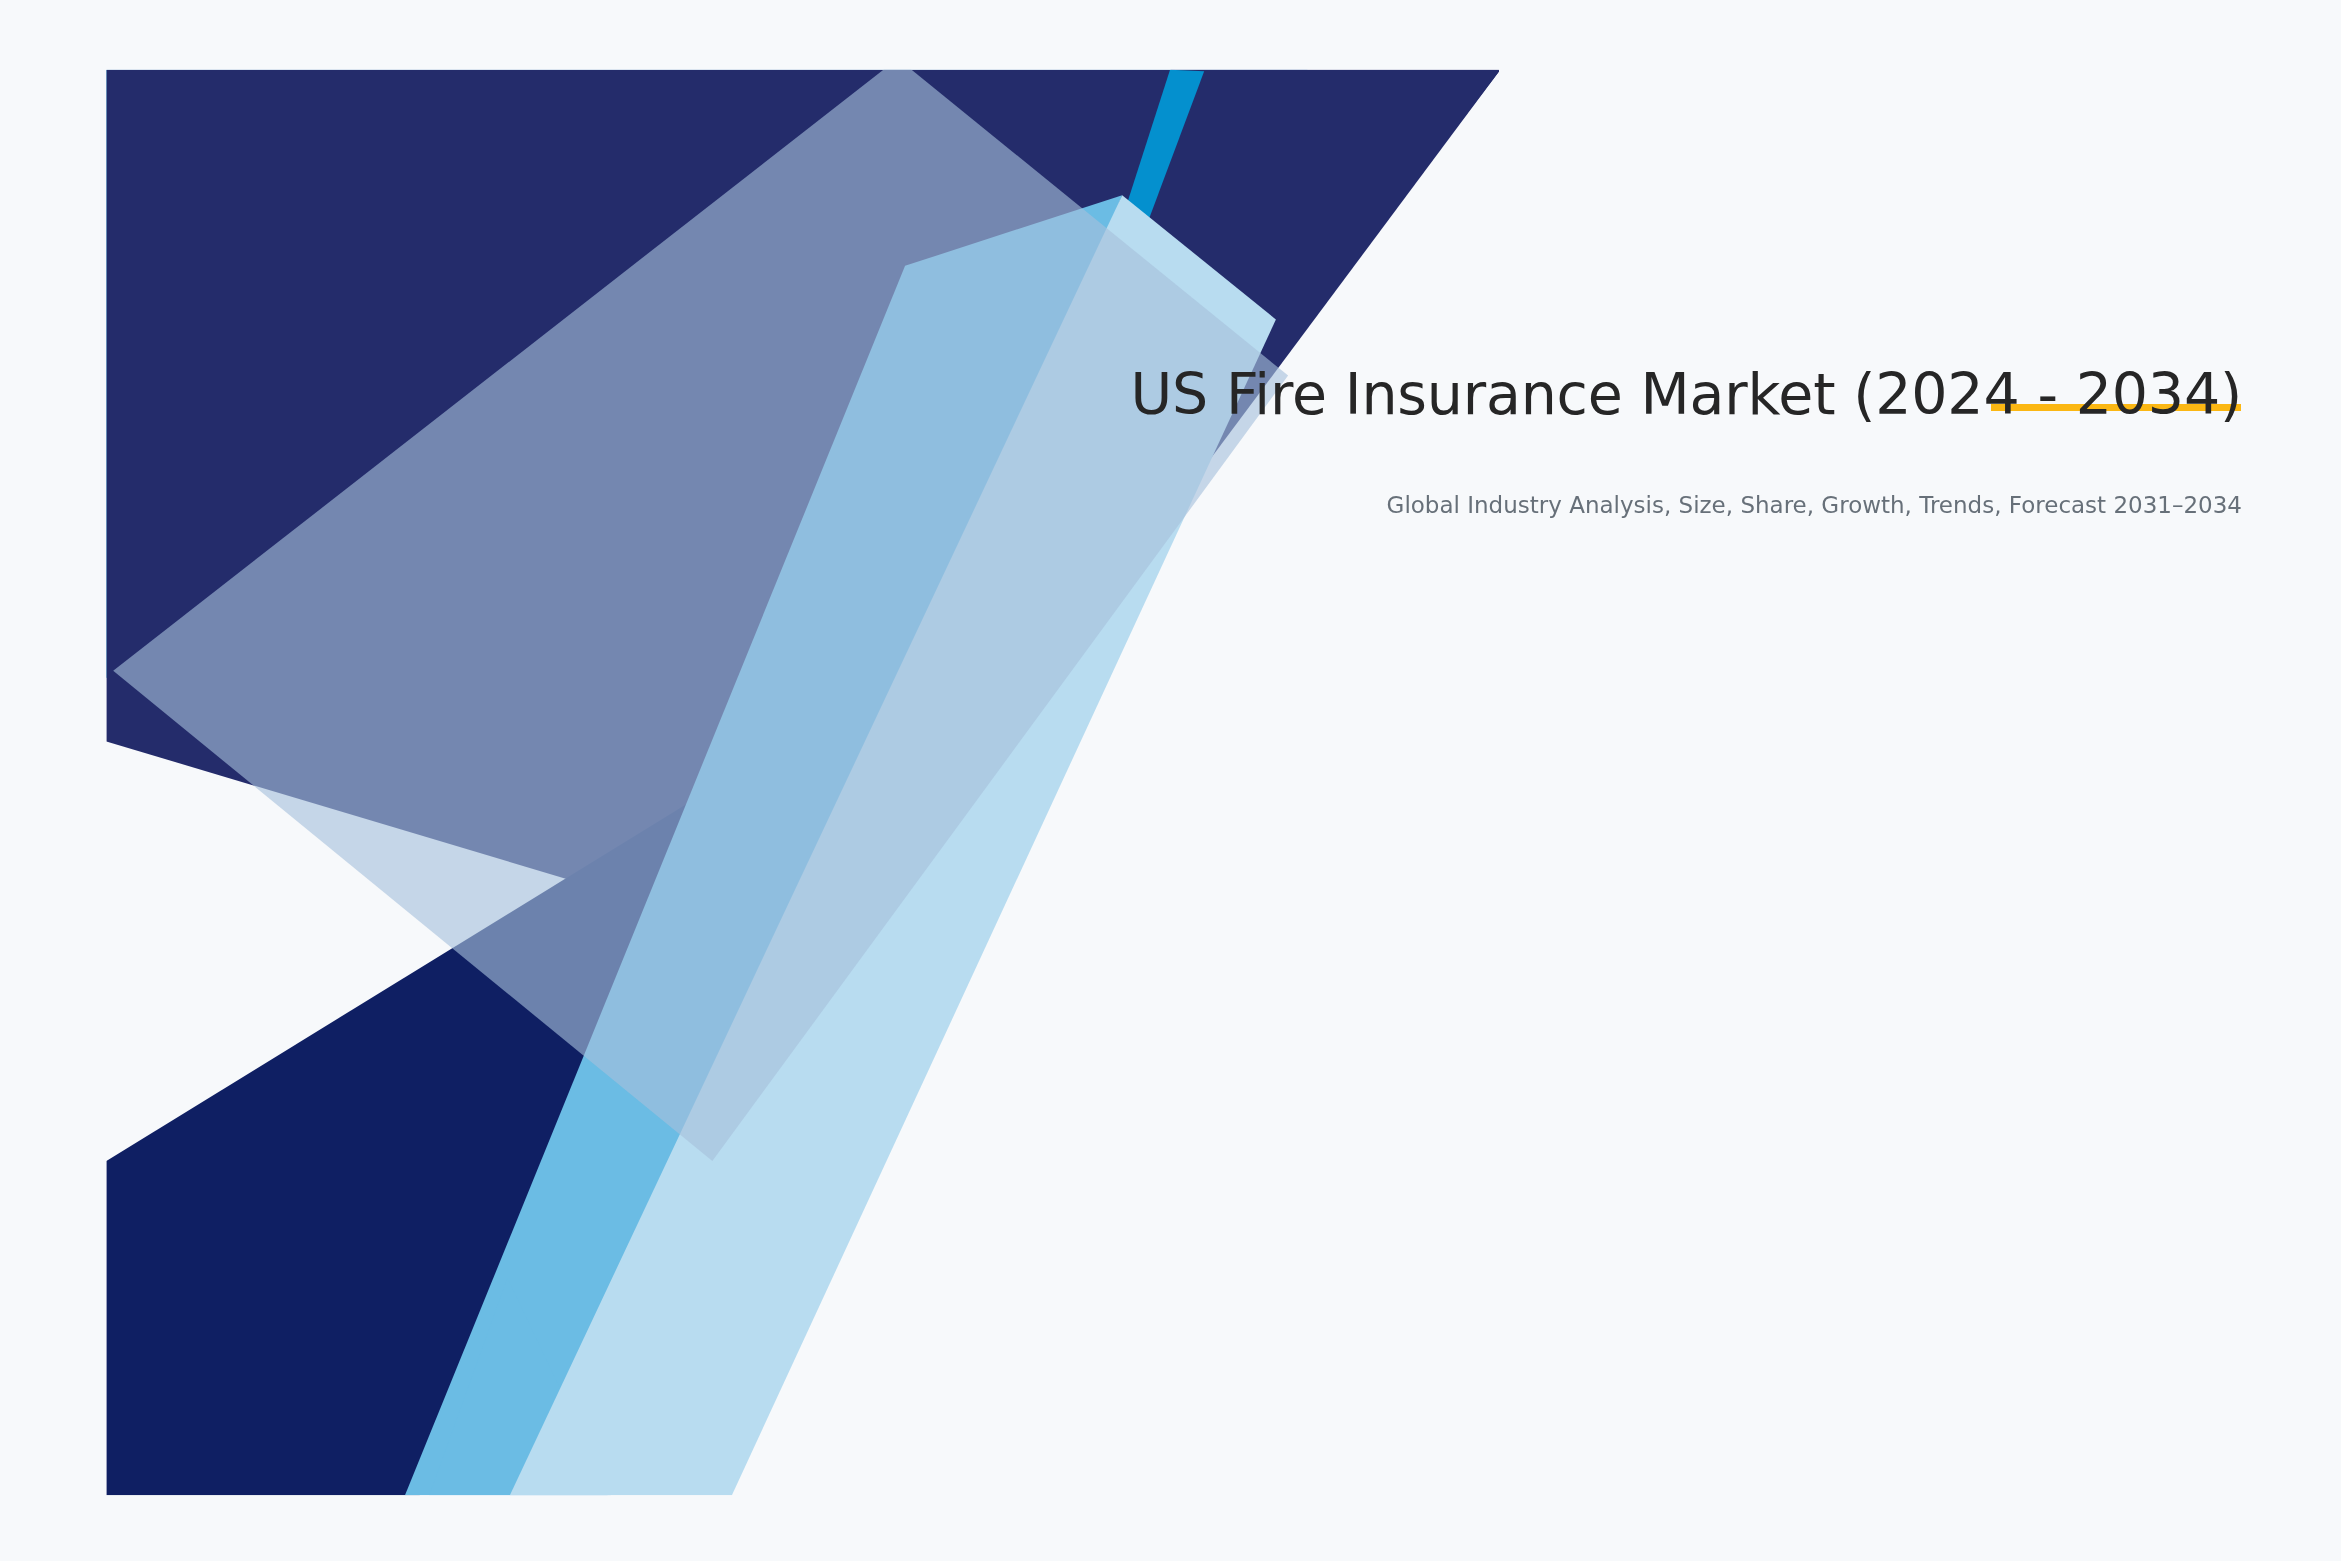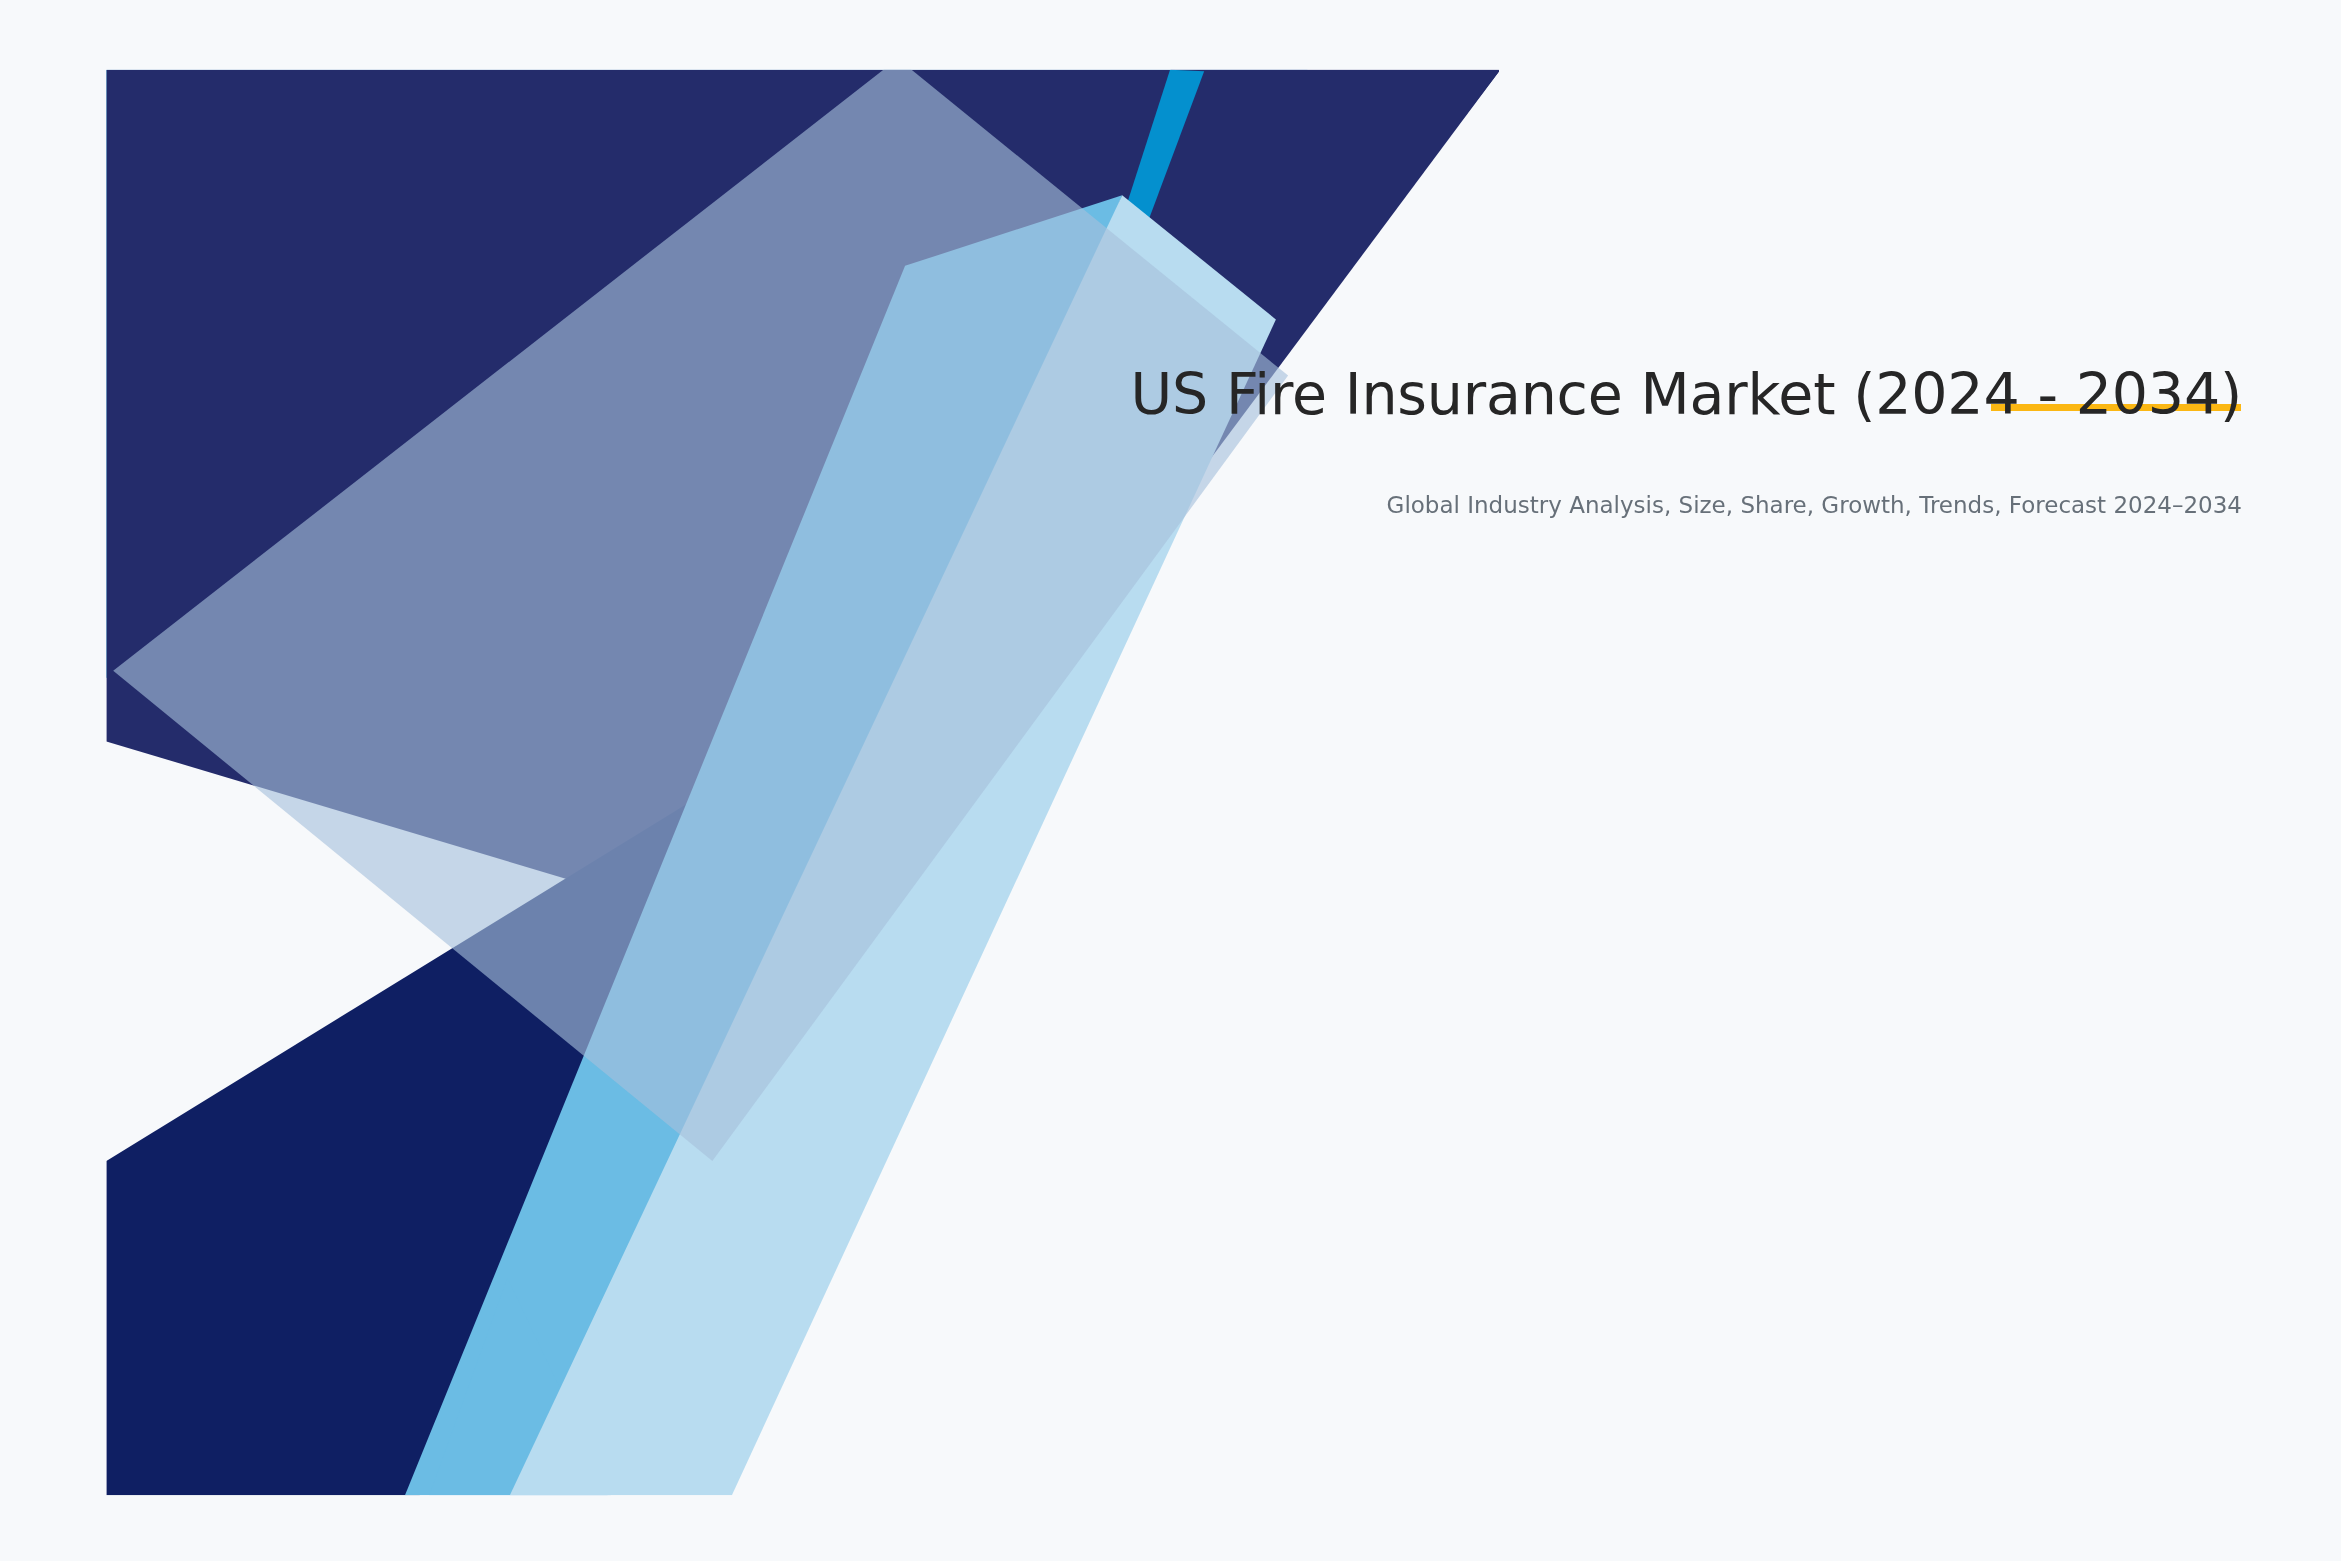--- a/index.html
+++ b/index.html
@@ -114,18 +114,18 @@
     </g>
   </svg>
 
   <div id="text-block">
 
     <div id="title-wrap">
       <span class="accent-bar"></span>
       <h1 id="page-title">US Fire Insurance Market (2024 - 2034)</h1>
     </div>
 
-    <p id="page-subtitle">Global Industry Analysis, Size, Share, Growth, Trends, Forecast 2024–2034</p>
+    <p id="page-subtitle">Global Industry Analysis, Size, Share, Growth, Trends, Forecast 2031–2034</p>
 
   </div>
 
 </div>
 
 
 </body></html>

